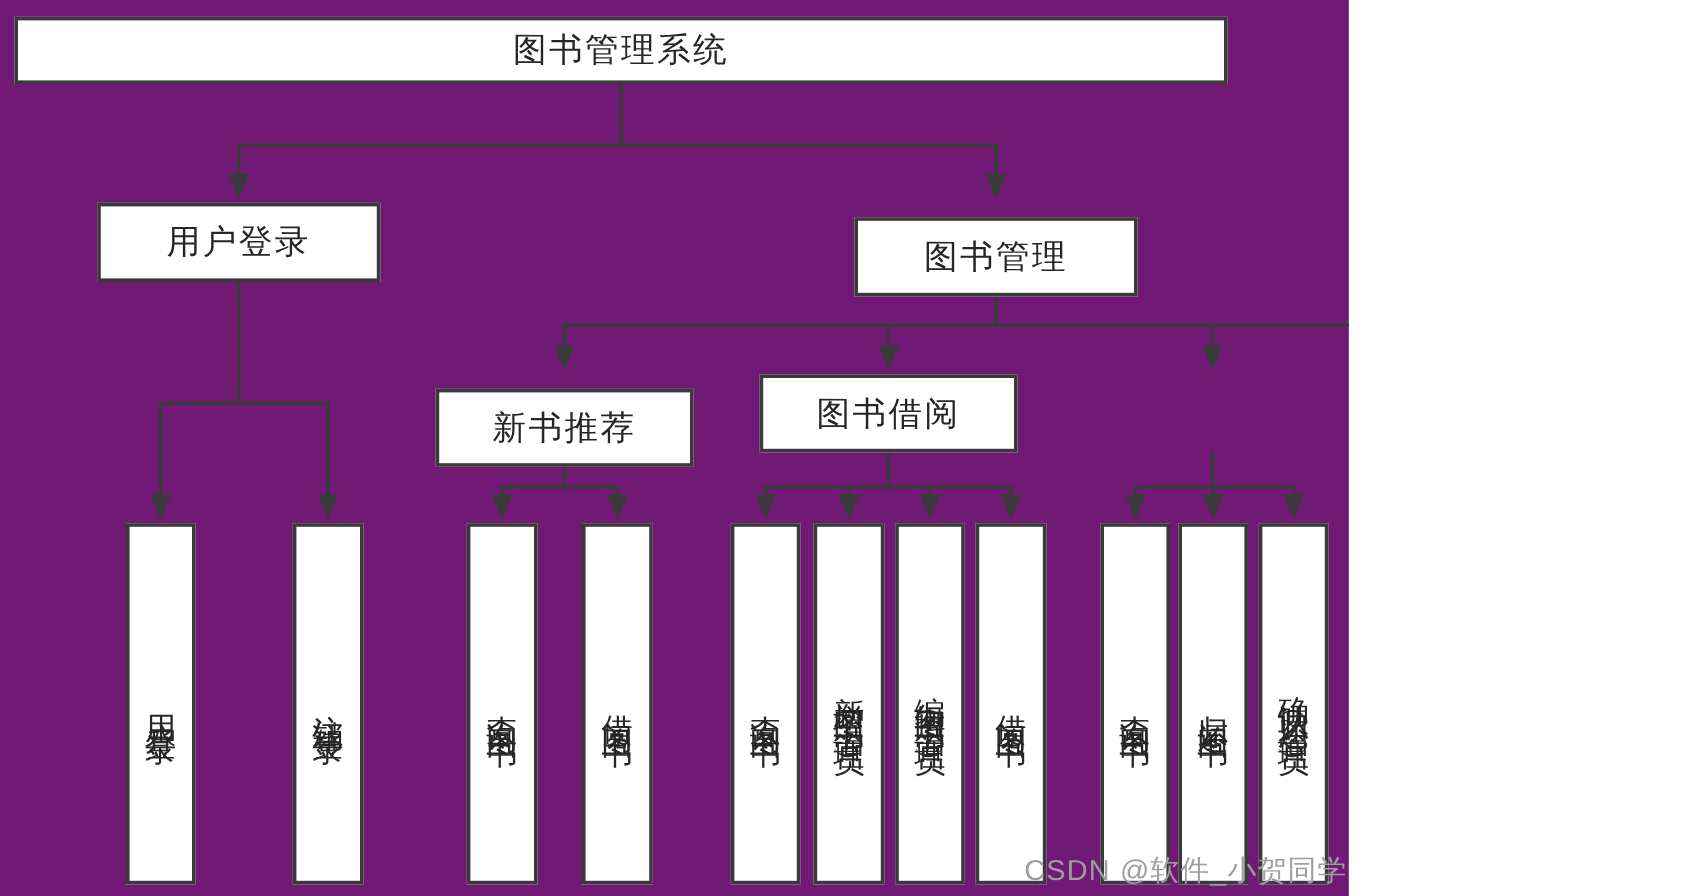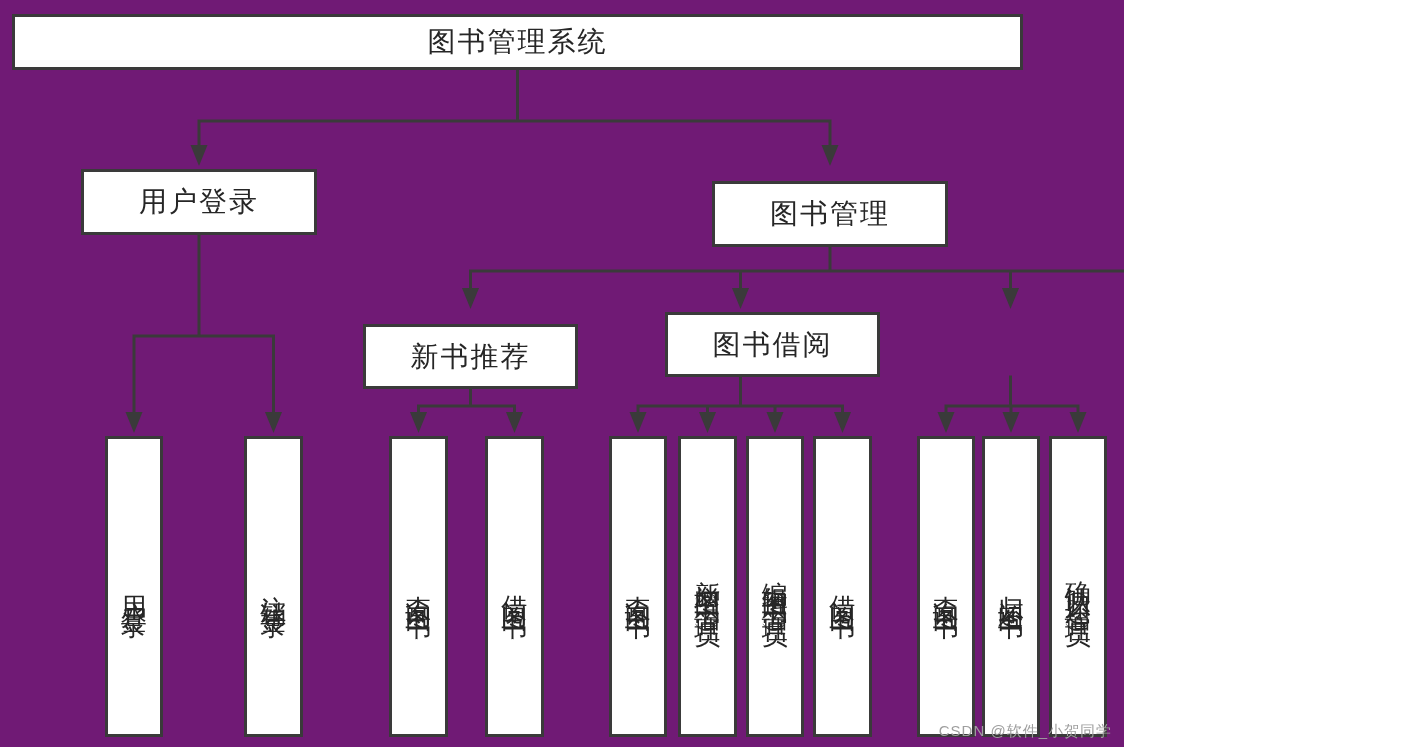--- a/index.html
+++ b/index.html
@@ -48,23 +48,23 @@
     writing-mode: vertical-rl;
     text-orientation: mixed;
     font-size: 26px;
     line-height: 1.1;
     letter-spacing: 6px;
     color: #262626;
     white-space: nowrap;
   }
   .watermark {
     position: absolute;
-    right: 12px;
+    right: 1px;
     bottom: 6px;
-    font-size: 15px;
+    font-size: 24px;
     letter-spacing: 1px;
     color: #9e9e9e;
     z-index: 5;
   }
 </style>
 </head>
 <body>
 
 <div class="canvas">
 
@@ -125,21 +125,21 @@
       <polygon points="1334,412 1351,412 1342.5,433"></polygon>
     </g>
   </svg>
 
   <div class="node" style="left:12px; top:14px; width:1011px; height:56px;">图书管理系统</div>
 
   <div class="node" style="left:81px; top:169px; width:236px; height:66px;">用户登录</div>
   <div class="node" style="left:712px; top:169px; width:236px; height:66px;margin-top:12px;">图书管理</div>
 
   <div class="node" style="left:363px; top:312px; width:215px; height:65px;margin-top:12px;">新书推荐</div>
-  <div class="node" style="left:633px; top:312px; width:215px; height:65px;margin-left:32px;">图书借阅</div>
+  <div class="node" style="left:633px; top:312px; width:215px; height:65px;">图书借阅</div>
 
   <div class="leaf" style="left:105px; width:58px;">
     <span class="vtext">用户登录</span>
   </div>
   <div class="leaf" style="left:244px; width:59px;">
     <span class="vtext">注销登录</span>
   </div>
 
   <div class="leaf" style="left:389px; width:59px;">
     <span class="vtext">查询图书</span>

